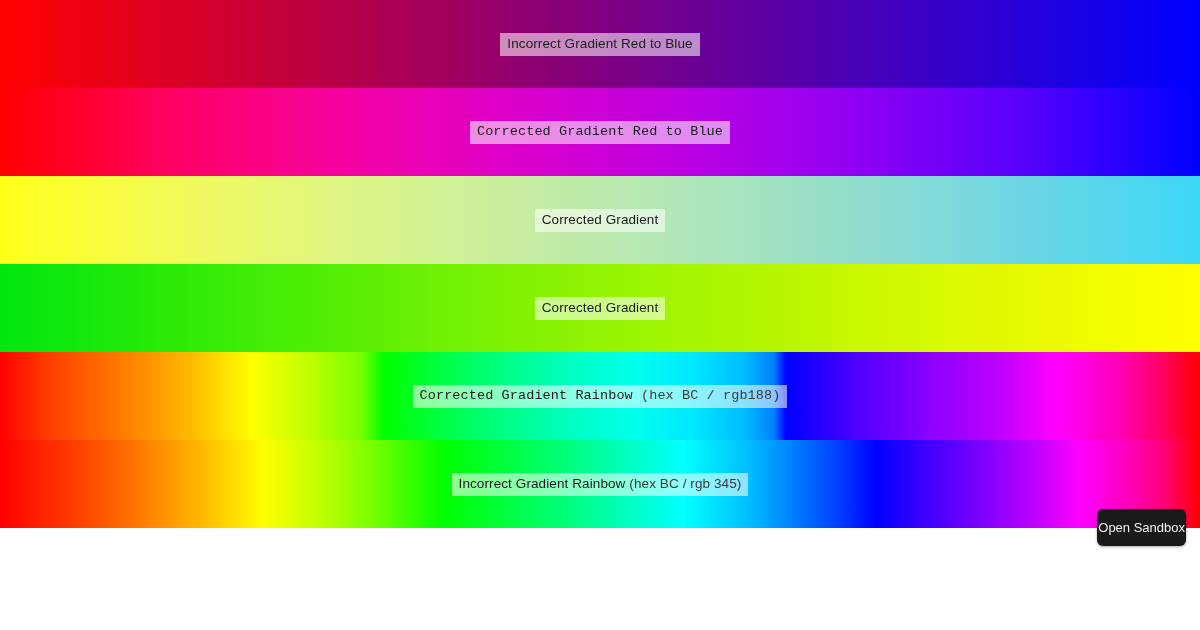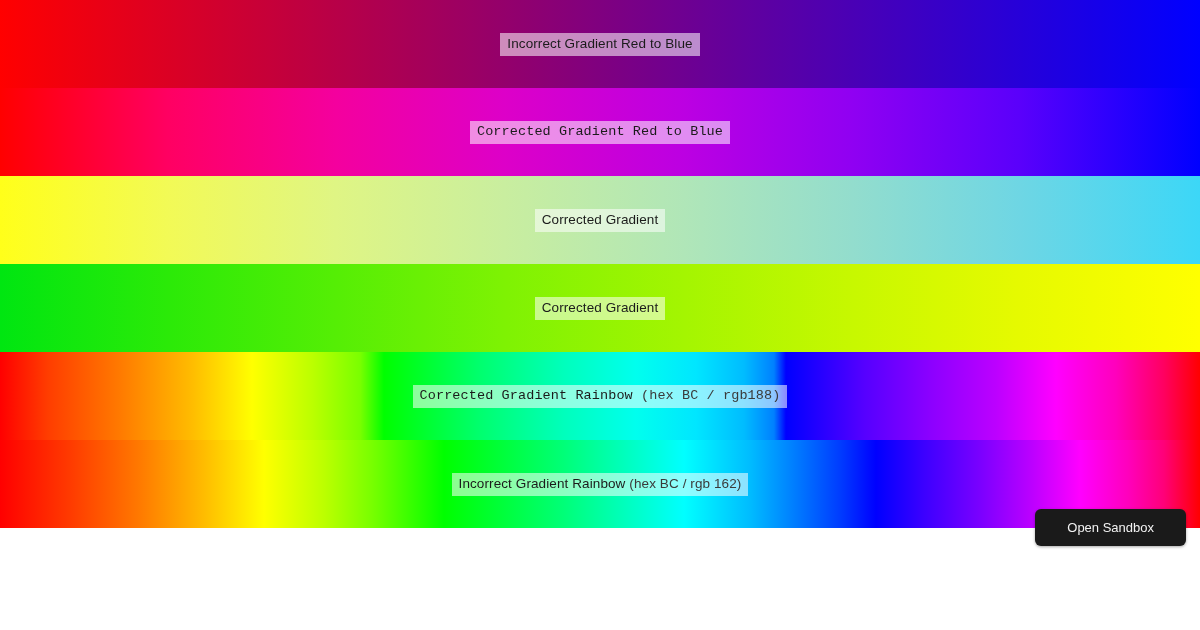--- a/index.html
+++ b/index.html
@@ -181,21 +181,21 @@
 
   
   #sandbox-button {
     position: absolute;
     right: 14px;
     bottom: 14px;
     background: #1a1a1a;
     color: #f2f2f2;
     font-size: 13px;
     line-height: 1;
-    padding: 12px 32px;
+    padding: 12px 1px;
     border-radius: 6px;
     border: none;
     cursor: pointer;
     font-family: "Liberation Sans", sans-serif;
     box-shadow: 0 1px 3px rgba(0,0,0,0.35);
   }
 </style>
 </head>
 <body>
 
@@ -227,19 +227,19 @@
 
   <div class="band g-rainbow-bc-seamed">
     <span class="band-label">
       <span>Corrected Gradient Rainbow </span><span class="muted">(hex BC / rgb188)</span>
     </span>
   </div>
 
 
   <div class="band g-rainbow-bc">
     <span class="band-label">
-      <span>Incorrect Gradient Rainbow </span><span class="muted">(hex BC / rgb 162)</span>
+      <span>Incorrect Gradient Rainbow </span><span class="muted">(hex BC / rgb 345)</span>
     </span>
   </div>
 
   <button id="sandbox-button">Open Sandbox</button>
 
 </div>
 
 </body></html>

